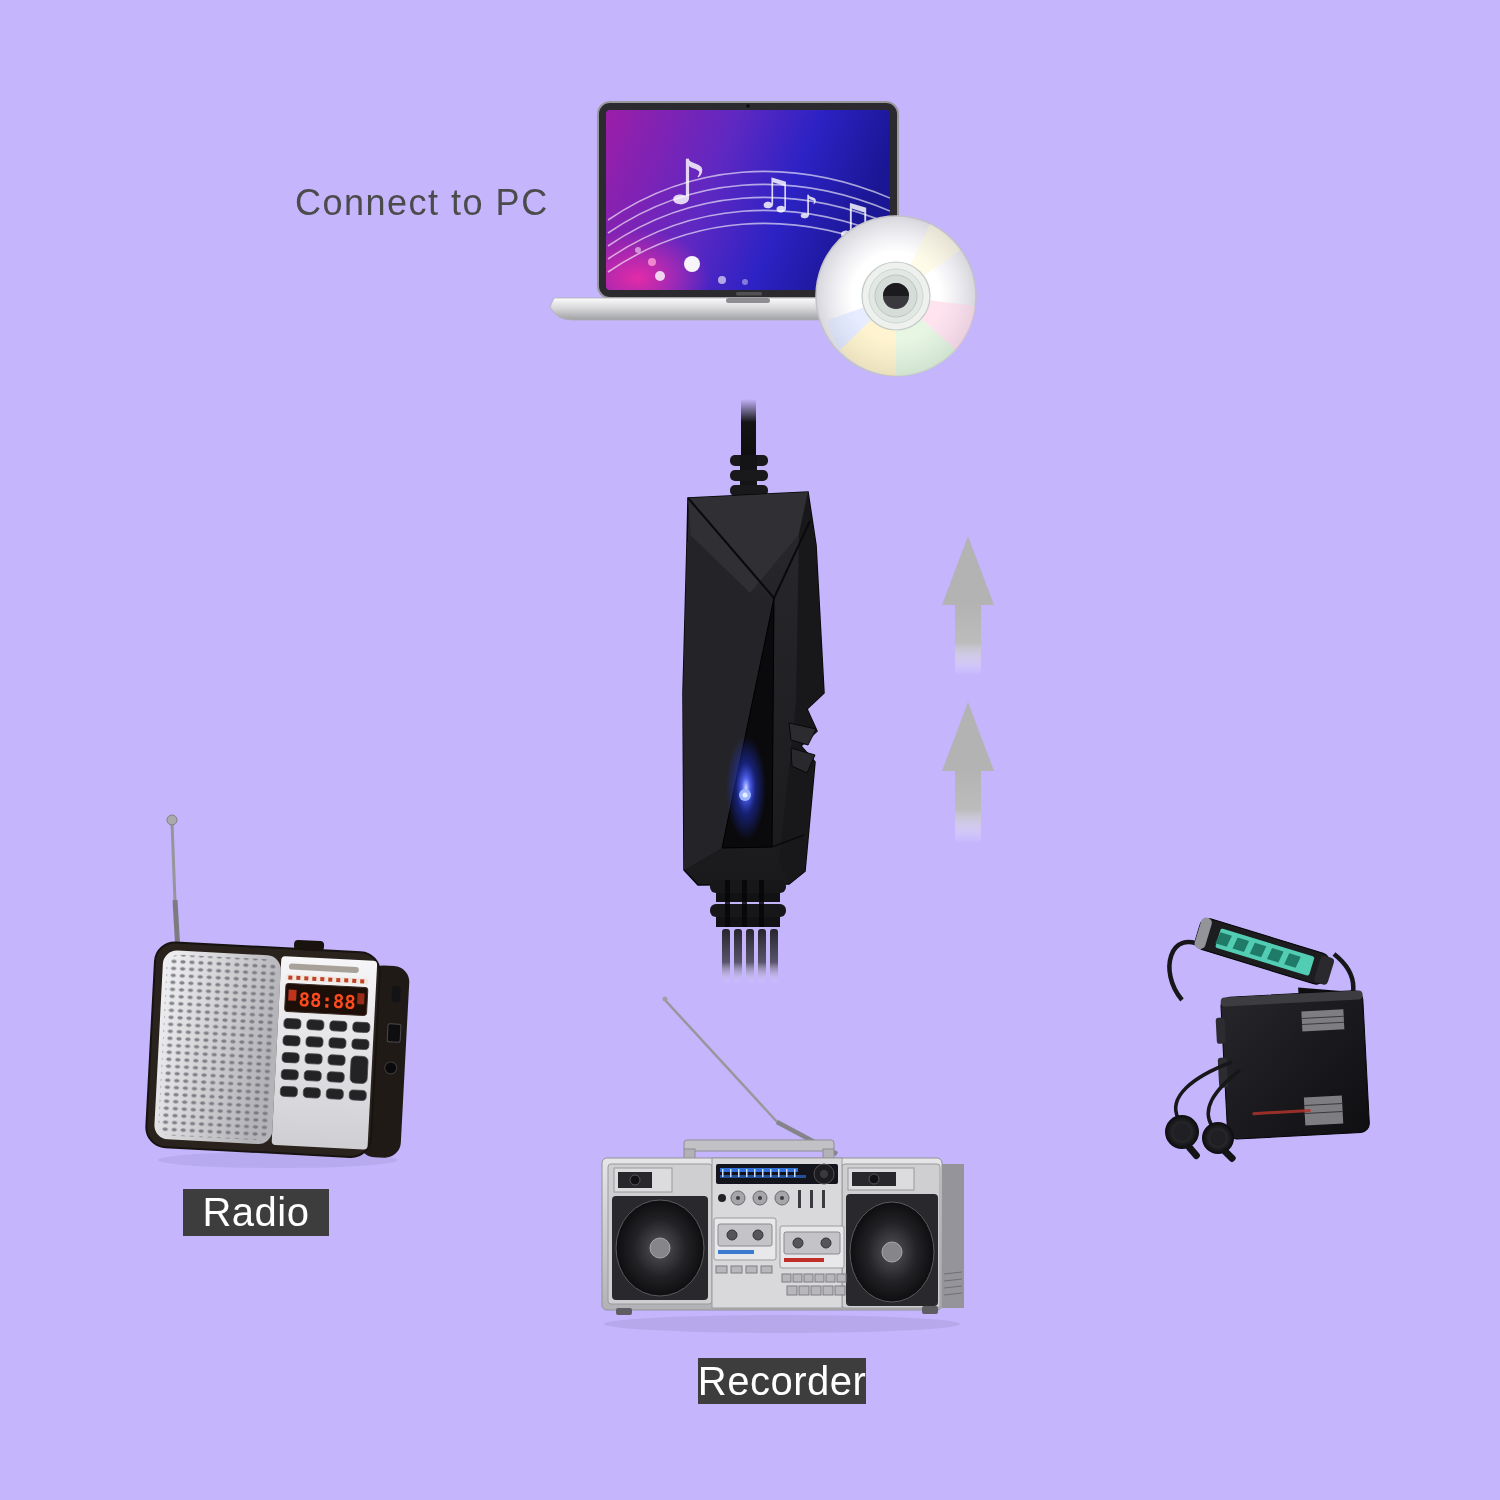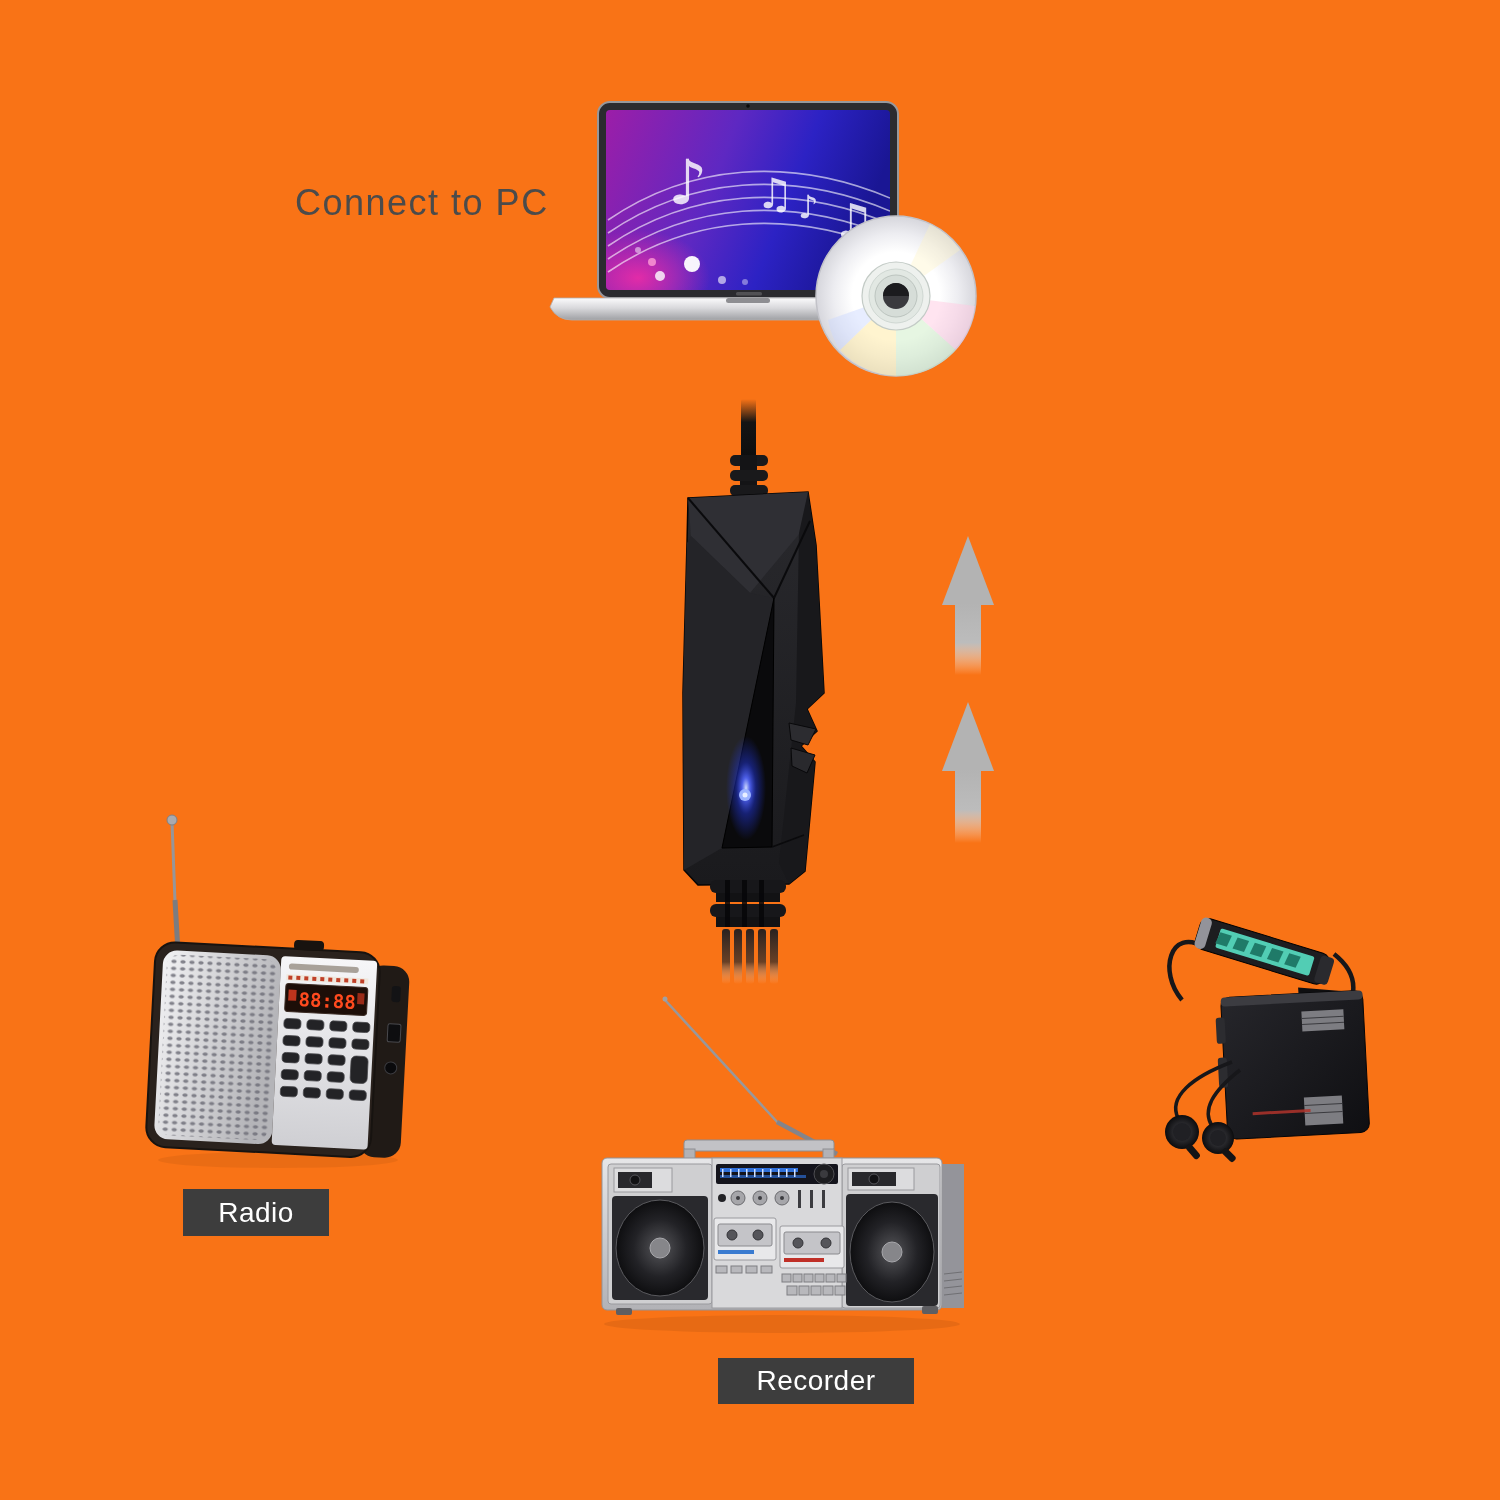--- a/index.html
+++ b/index.html
@@ -1,24 +1,24 @@
 <!DOCTYPE html>
 <html><head>
 <meta charset="utf-8">
 <style>
   html,body{margin:0;padding:0;background:#fff;}
-  .canvas{position:relative;width:1500px;height:1500px;background:#f97316;overflow:hidden;
+  .canvas{position:relative;width:1500px;height:1500px;background:#c4b5fd;overflow:hidden;
           font-family:"Liberation Sans",sans-serif;}
   .abs{position:absolute;}
   .title{position:absolute;left:295px;top:182px;font-size:36px;color:#4b4b4b;
          letter-spacing:1.5px;white-space:nowrap;}
   .device-label{position:absolute;background:#3d3d3d;color:#ffffff;display:flex;
-                align-items:center;justify-content:center;font-size:28px;letter-spacing:.5px;}
+                align-items:center;justify-content:center;font-size:40px;letter-spacing:.5px;}
   .lbl-radio{left:183px;top:1189px;width:146px;height:47px;}
-  .lbl-recorder{left:718px;top:1358px;width:196px;height:46px;}
+  .lbl-recorder{left:698px;top:1358px;width:168px;height:46px;}
   .lbl-md{left:1195px;top:1190px;width:196px;height:46px;}
   svg{display:block;}
   svg text.note{font-family:"DejaVu Sans",sans-serif;}
   svg text.digits{font-family:"DejaVu Sans Mono",monospace;font-weight:bold;}
 </style>
 </head>
 <body>
 
 <div class="canvas">
 

